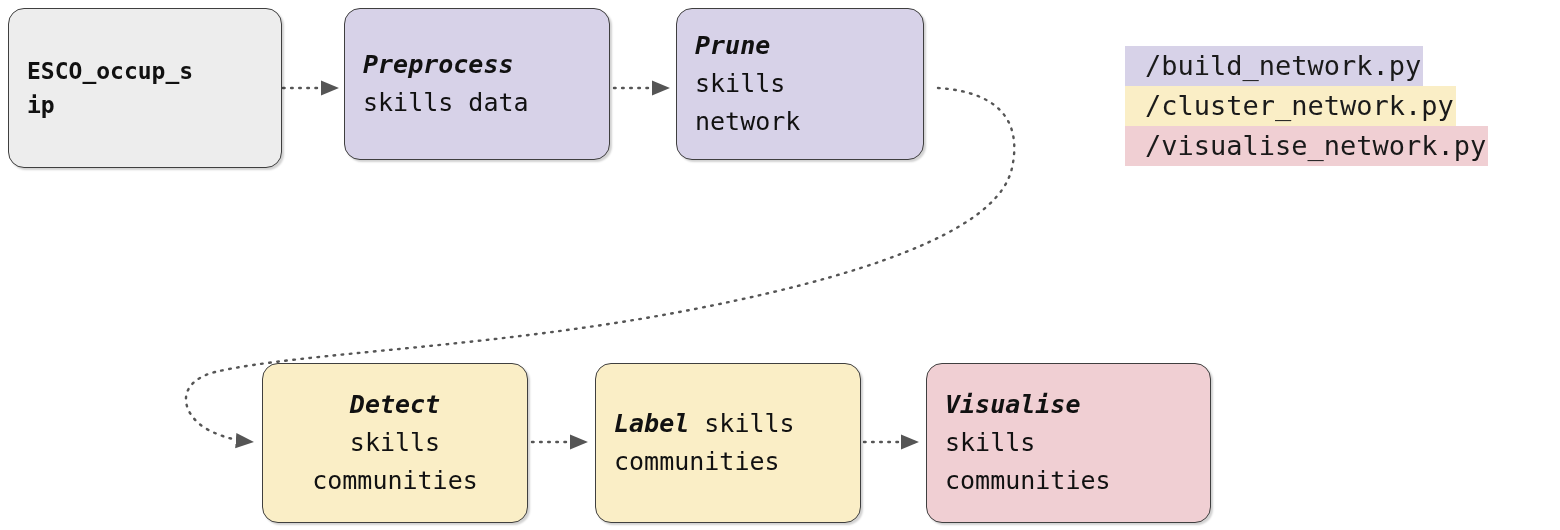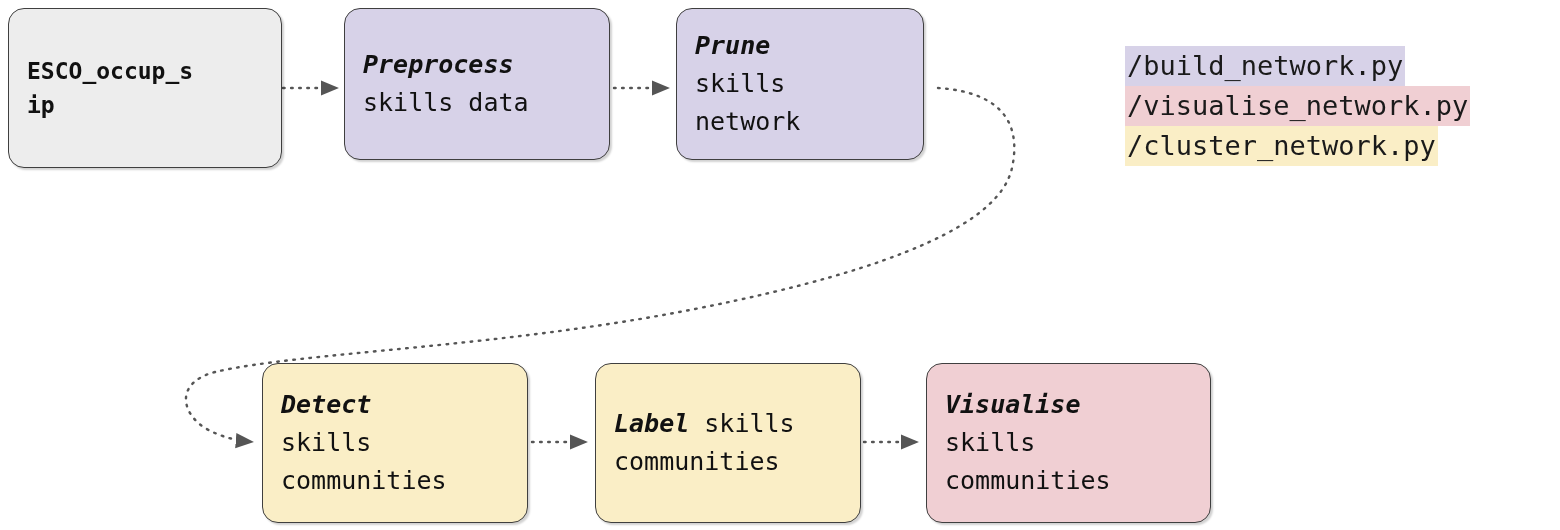--- a/index.html
+++ b/index.html
@@ -70,21 +70,21 @@
     top: 46px;
     z-index: 4;
   }
   #legend .leg-row {
     font-family: "DejaVu Sans Mono", "Liberation Mono", monospace;
     font-size: 27px;
     line-height: 38px;
     color: #1a1a1a;
     white-space: pre;
     width: max-content;
-    padding: 1px 2px 1px 2px;
+    padding: 1px 2px 1px 20px;
   }
 </style>
 </head>
 <body>
 
 <div id="canvas">
 
   <svg id="edges" viewBox="0 0 1560 530" xmlns="http://www.w3.org/2000/svg">
     <defs>
       <marker id="arrowhead" markerWidth="9" markerHeight="9" refX="7.2" refY="3.2" orient="auto" markerUnits="strokeWidth">
@@ -117,36 +117,36 @@
     <div class="line strong">Preprocess</div>
     <div class="line">skills data</div>
   </div>
 
   <div class="node" style="left:676px; top:8px; width:248px; height:152px; background:#d7d2e8;">
     <div class="line strong">Prune</div>
     <div class="line">skills</div>
     <div class="line">network</div>
   </div>
 
-  <div class="node" style="left:262px; top:363px; width:266px; height:160px; background:#faeec6;">
+  <div class="node" style="left:262px; top:363px; width:266px; height:160px; background:#faeec6;text-align:center;">
     <div class="line strong">Detect</div>
     <div class="line">skills</div>
     <div class="line">communities</div>
   </div>
 
   <div class="node" style="left:595px; top:363px; width:266px; height:160px; background:#faeec6;">
     <div class="line"><span class="strong">Label</span><span> skills</span></div>
     <div class="line">communities</div>
   </div>
 
   <div class="node" style="left:926px; top:363px; width:285px; height:160px; background:#f0cfd3;">
     <div class="line strong">Visualise</div>
     <div class="line">skills</div>
     <div class="line">communities</div>
   </div>
 
   <div id="legend">
     <div class="leg-row" style="background:#d7d2e8;">/build_network.py</div>
+    <div class="leg-row" style="background:#faeec6;">/cluster_network.py</div>
     <div class="leg-row" style="background:#f0cfd3;">/visualise_network.py</div>
-    <div class="leg-row" style="background:#faeec6;">/cluster_network.py</div>
   </div>
 
 </div>
 
 </body></html>

